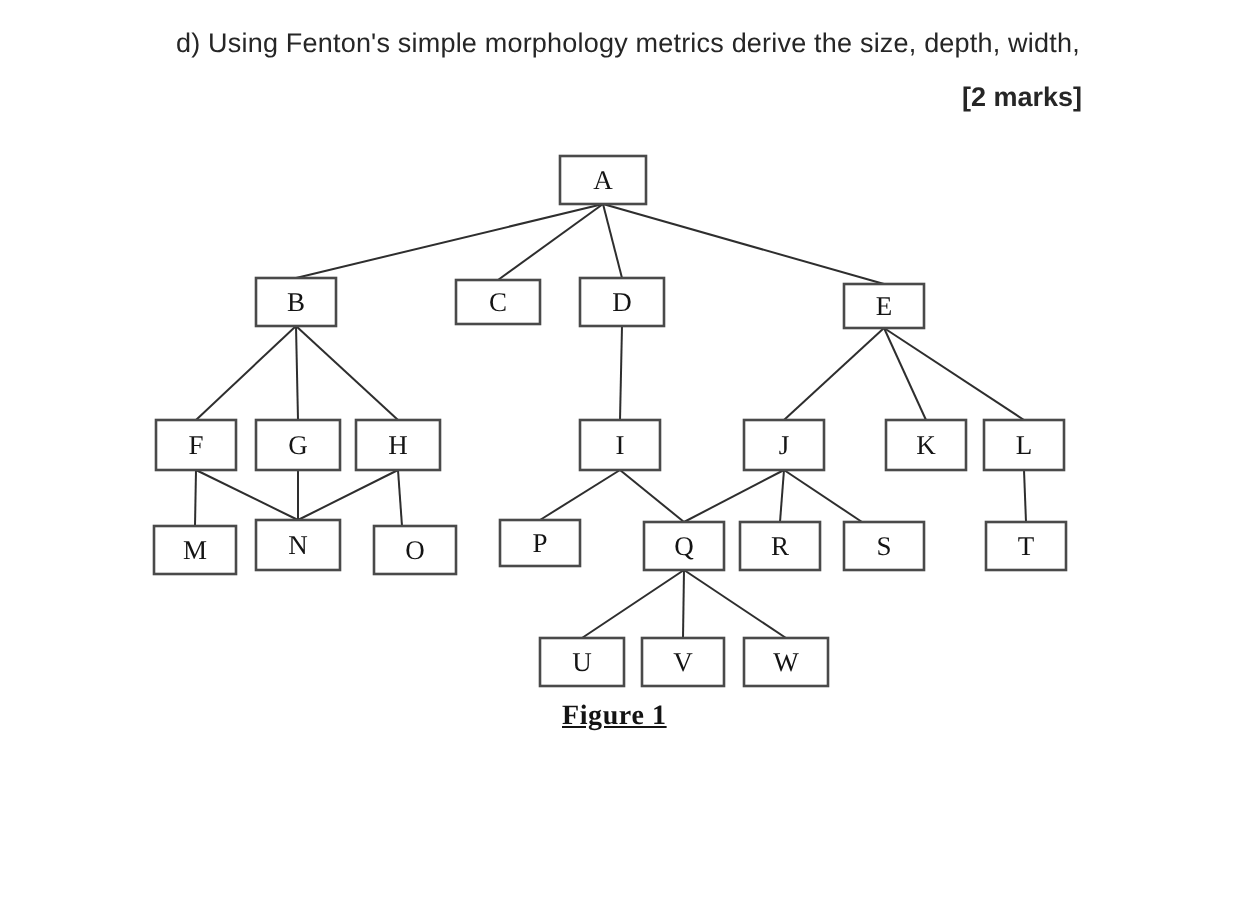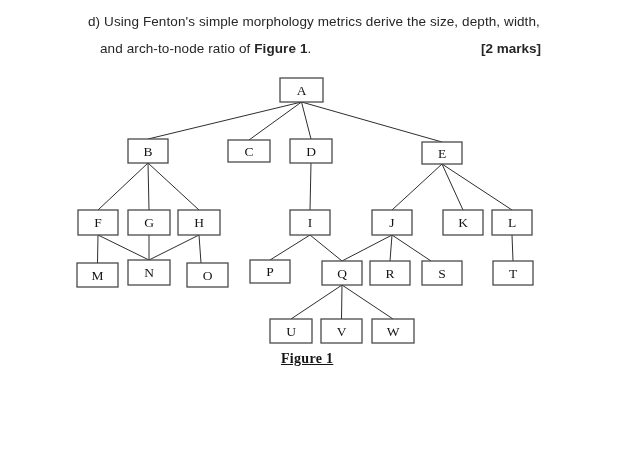--- a/index.html
+++ b/index.html
@@ -76,23 +76,20 @@
 </style>
 </head>
 <body>
 
 <div class="page">
 
   <div class="q-line1">
     <span>d) Using Fenton's simple morphology metrics derive the size, depth, width,</span>
   </div>
 
-  <div class="q-line2">
-    <span>and arch-to-node ratio of </span><b>Figure 1</b><span>.</span>
-  </div>
 
   <div class="q-marks">[2 marks]</div>
 
   <svg id="tree-svg" width="623" height="454" viewBox="0 0 623 454">
       <line x1="301.5" y1="102" x2="148" y2="139" class="edge"></line>
       <line x1="301.5" y1="102" x2="249" y2="140" class="edge"></line>
       <line x1="301.5" y1="102" x2="311" y2="139" class="edge"></line>
       <line x1="301.5" y1="102" x2="442" y2="142" class="edge"></line>
       <line x1="148" y1="163" x2="98" y2="210" class="edge"></line>
       <line x1="148" y1="163" x2="149" y2="210" class="edge"></line>

